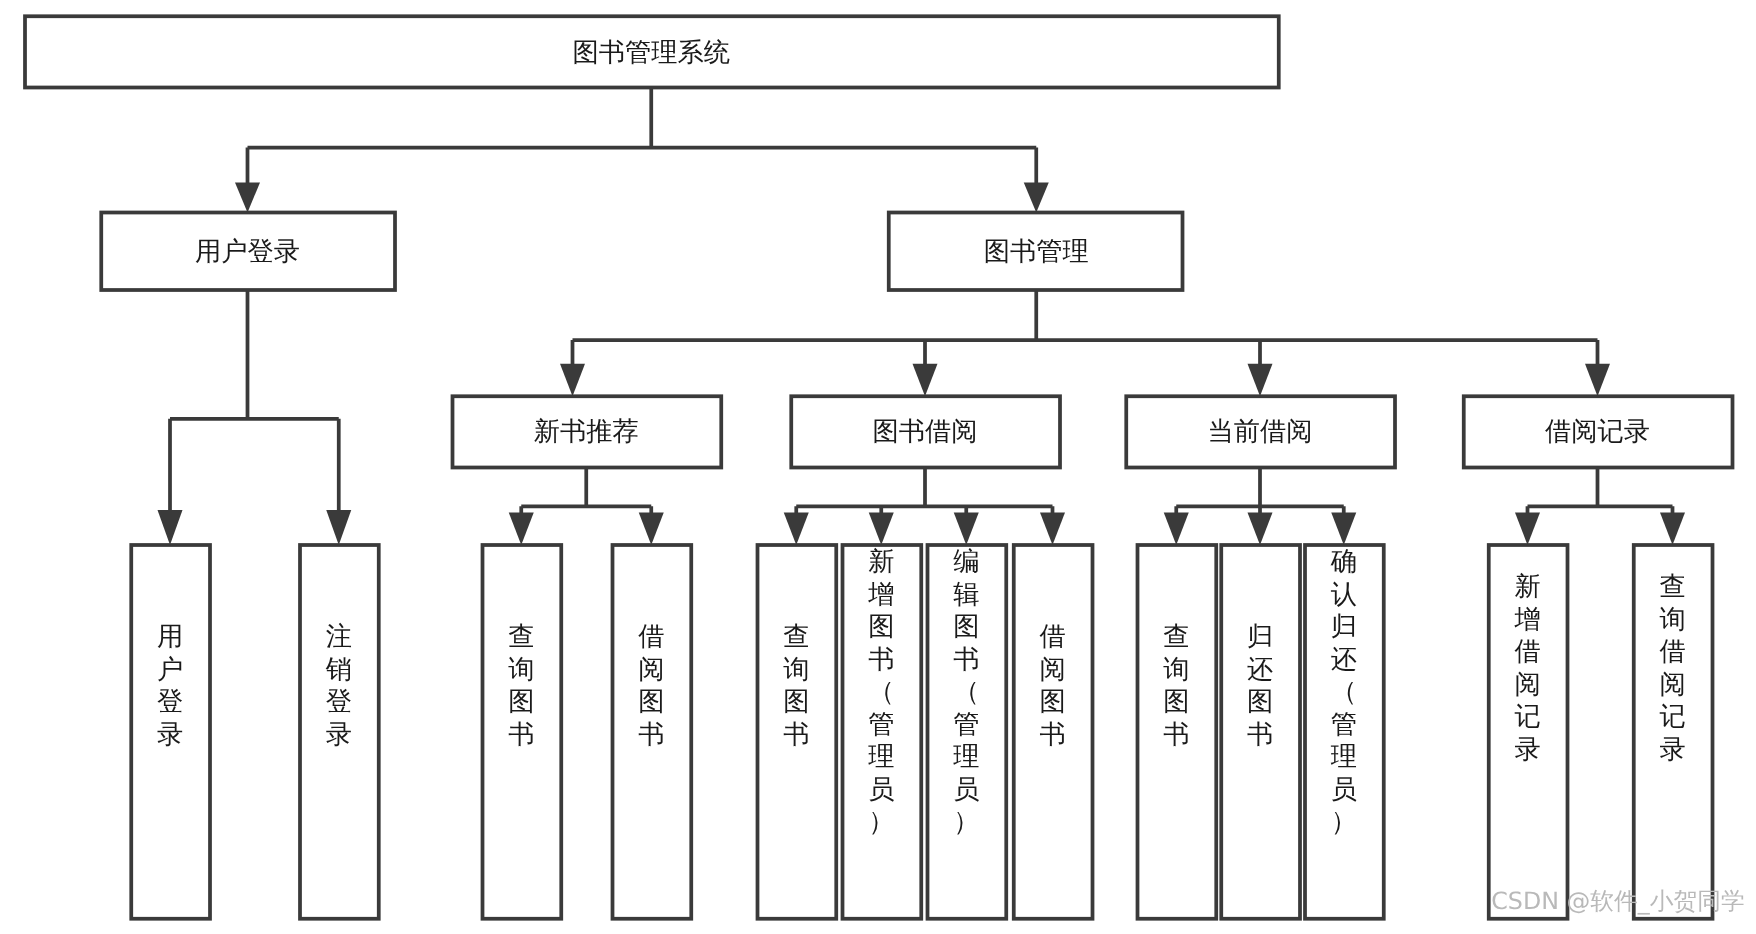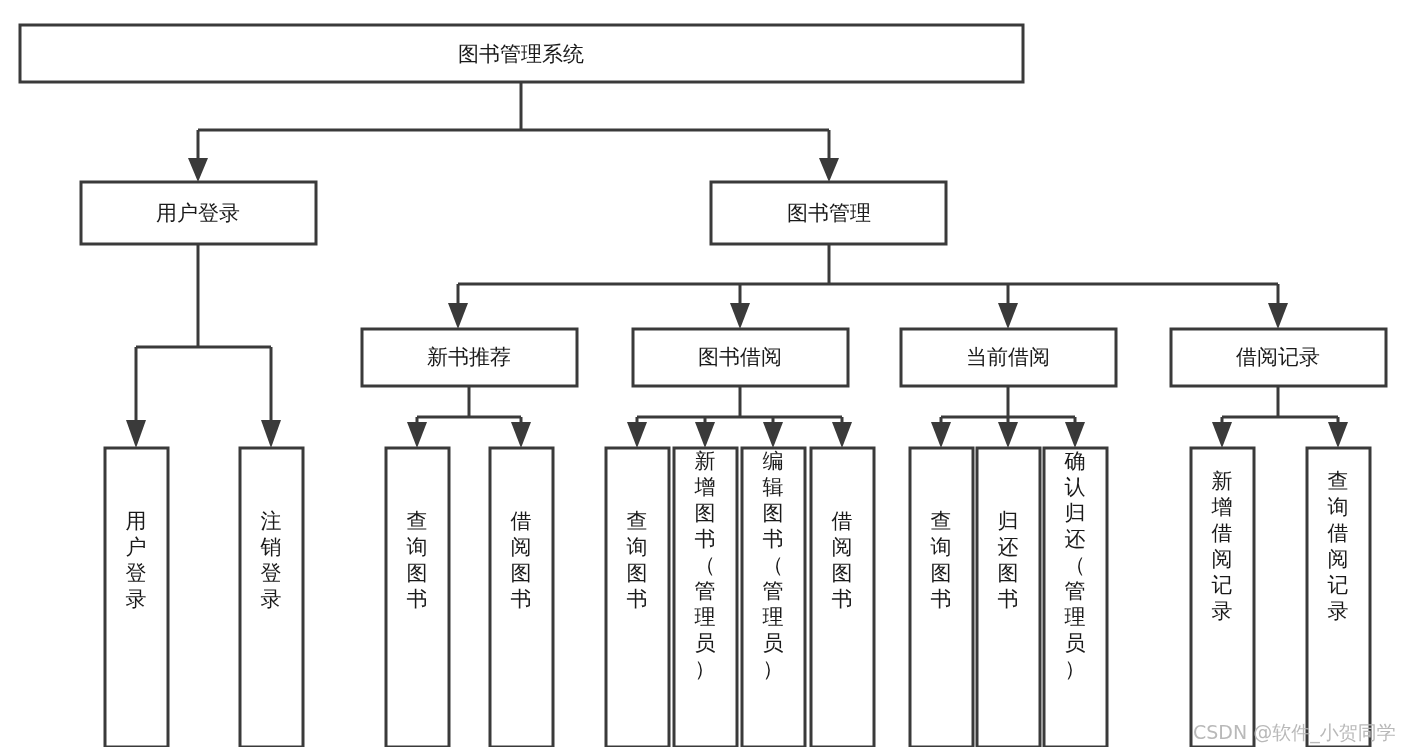--- a/index.html
+++ b/index.html
@@ -10,21 +10,21 @@
   }
   body {
     width: 1405px;
     height: 747px;
     font-family: "DejaVu Sans", "Liberation Sans", sans-serif;
     overflow: hidden;
     position: relative;
   }
   #diagram-root {
     position: absolute;
-    top: 12px;
+    top: 0;
     left: 0;
     width: 1405px;
     height: 537px;
   }
   svg.diagram {
     display: block;
     width: 1405px;
     height: 747px;
     background: #ffffff;
   }

